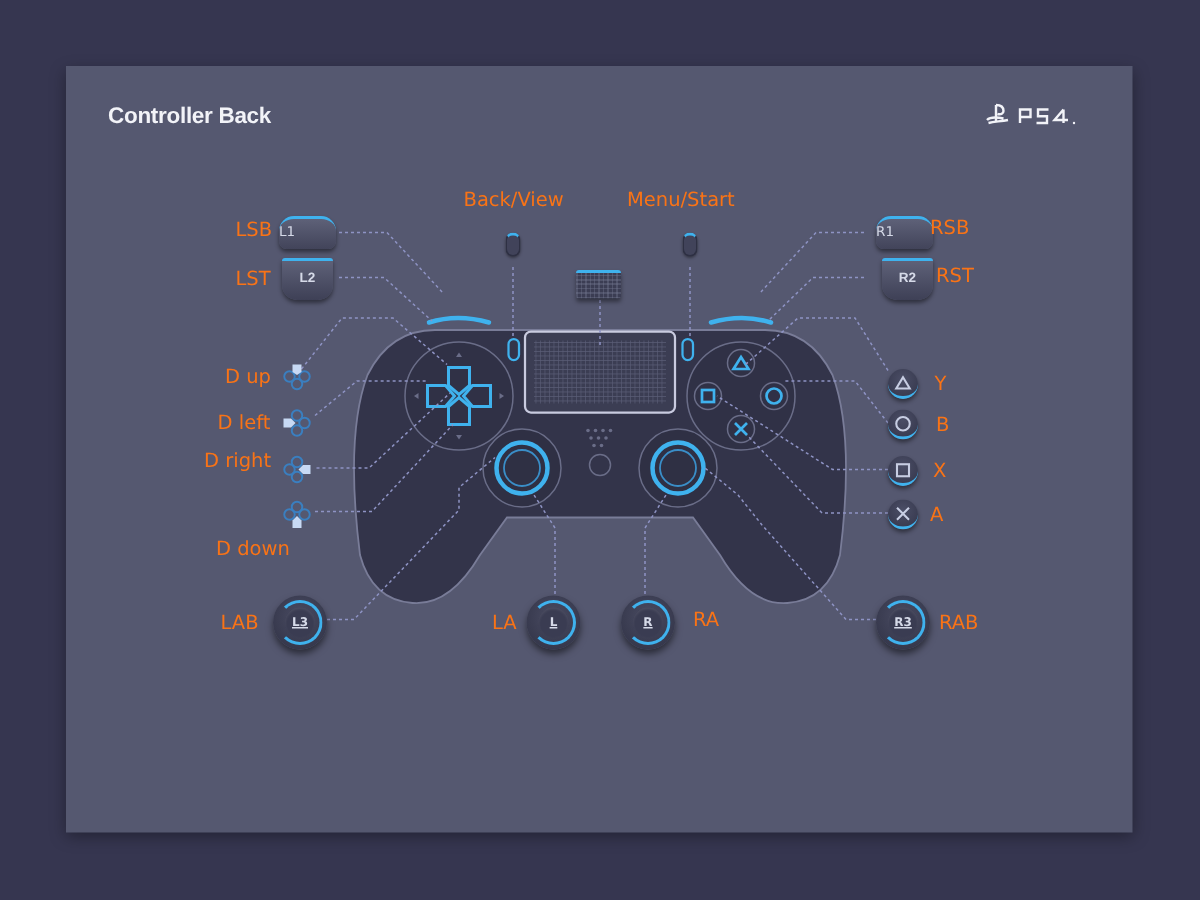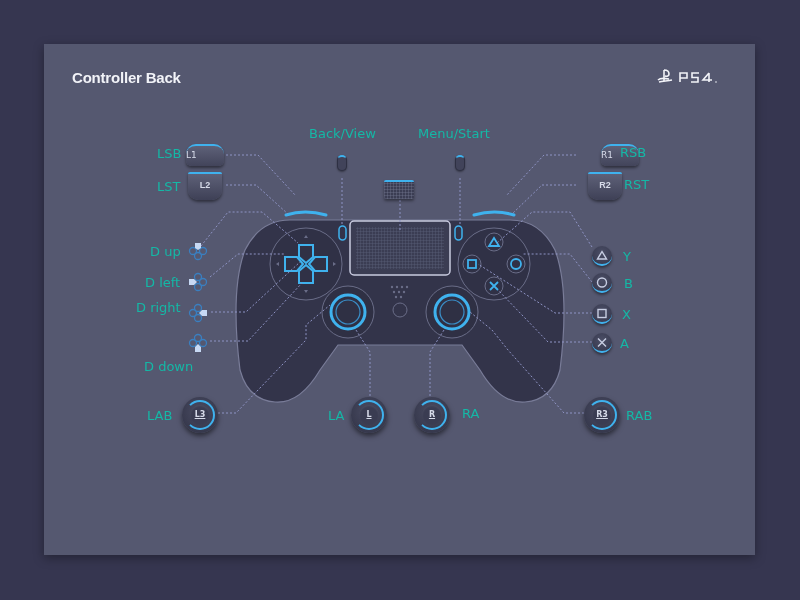--- a/index.html
+++ b/index.html
@@ -1,20 +1,20 @@
 <!DOCTYPE html>
 <html><head>
 <meta charset="utf-8">
 <style>
   html,body{margin:0;padding:0;}
   body{width:800px;height:600px;background:#363650;position:relative;overflow:hidden;font-family:"Liberation Sans",sans-serif;}
   .panel{position:absolute;left:44px;top:44px;width:711px;height:511px;background:#555870;box-shadow:0 3px 10px rgba(0,0,0,0.35);}
   .title{position:absolute;left:72px;top:69px;font-size:15px;font-weight:bold;color:#f2f3f8;letter-spacing:-0.2px;}
   .logo{position:absolute;left:656px;top:66px;width:80px;height:22px;}
-  .lbl{position:absolute;font-family:"DejaVu Sans",sans-serif;font-size:13px;color:#14b8a6;white-space:nowrap;line-height:16px;}
+  .lbl{position:absolute;font-family:"DejaVu Sans",sans-serif;font-size:13px;color:#f97316;white-space:nowrap;line-height:16px;}
   svg.main{position:absolute;left:0;top:0;}
   .bumper{position:absolute;width:38px;height:22px;border-radius:10px 10px 5px 5px;background:linear-gradient(#5e6178,#42445a);box-shadow:0 2px 3px rgba(0,0,0,0.45);border-top:2px solid #3fb2ee;box-sizing:border-box;color:#d6dae8;font-size:9px;font-weight:normal;text-align:left;line-height:19px;font-family:"DejaVu Sans",sans-serif;}
   .trigger{position:absolute;width:34px;height:28px;border-radius:2px 2px 10px 10px;background:linear-gradient(#5e6178,#3e4056);box-shadow:0 2px 3px rgba(0,0,0,0.45);border-top:2px solid #3fb2ee;box-sizing:border-box;color:#d6dae8;font-size:9px;font-weight:bold;text-align:center;line-height:22px;font-family:Liberation Sans, sans-serif;}
   .stick{position:absolute;width:36px;height:36px;border-radius:50%;background:radial-gradient(circle at 50% 40%,#4a4c63,#2f3144);box-shadow:0 3px 5px rgba(0,0,0,0.5);}
   .stick .ring{position:absolute;left:3px;top:3px;width:26px;height:26px;border-radius:50%;border:2px solid #3fb2ee;border-left-color:transparent;border-top-color:#3fb2ee;}
   .stick .cap{position:absolute;left:8px;top:8px;width:20px;height:20px;border-radius:50%;background:#3a3c52;box-shadow:inset 0 1px 2px rgba(255,255,255,0.1);color:#d6dae8;font-size:8px;font-weight:bold;text-align:center;line-height:20px;font-family:"DejaVu Sans",sans-serif;text-decoration:underline;}
   .face{position:absolute;width:20px;height:20px;border-radius:50%;background:radial-gradient(circle at 50% 40%,#4b4e66,#34364b);box-shadow:0 2px 3px rgba(0,0,0,0.45);border-bottom:2px solid #3fb2ee;box-sizing:border-box;}
   .face svg{position:absolute;left:0;top:0;}
   .smallbtn{position:absolute;width:10px;height:16px;border-radius:5px;background:#41435a;border:1px solid #2e3043;border-top:2px solid #3fb2ee;box-sizing:border-box;box-shadow:0 1px 2px rgba(0,0,0,0.4);}
   .touchbtn{position:absolute;left:384px;top:180px;width:30px;height:19px;border-radius:2px;background:#3b3d53;border-top:2px solid #3fb2ee;box-sizing:border-box;box-shadow:0 2px 3px rgba(0,0,0,0.4);
@@ -158,21 +158,21 @@
 <div class="lbl" style="left:418px;top:126px;">Menu/Start</div>
 <div class="smallbtn" style="left:337px;top:155px;"></div>
 <div class="smallbtn" style="left:455px;top:155px;"></div>
 <div class="touchbtn"></div>
 
 <div class="lbl" style="left:157px;top:146px;">LSB</div>
 <div class="bumper" style="left:186px;top:144px;">L1</div>
 <div class="lbl" style="left:157px;top:179px;">LST</div>
 <div class="trigger" style="left:188px;top:172px;">L2</div>
 
-<div class="bumper" style="left:601px;top:144px;">R1</div>
+<div class="bumper" style="left:584px;top:144px;">R1</div>
 <div class="lbl" style="left:620px;top:145px;">RSB</div>
 <div class="trigger" style="left:588px;top:172px;">R2</div>
 <div class="lbl" style="left:624px;top:177px;">RST</div>
 
 <div class="lbl" style="left:150px;top:244px;">D up</div>
 <svg class="dpadicon" style="left:187px;top:240px;" viewBox="0 0 22 22">
   <g fill="none" stroke="#3a7fc0" stroke-width="1.3">
       <circle cx="6" cy="11" r="3.5"></circle>
       <circle cx="16" cy="11" r="3.5"></circle>
       <circle cx="11" cy="16" r="3.5"></circle>

